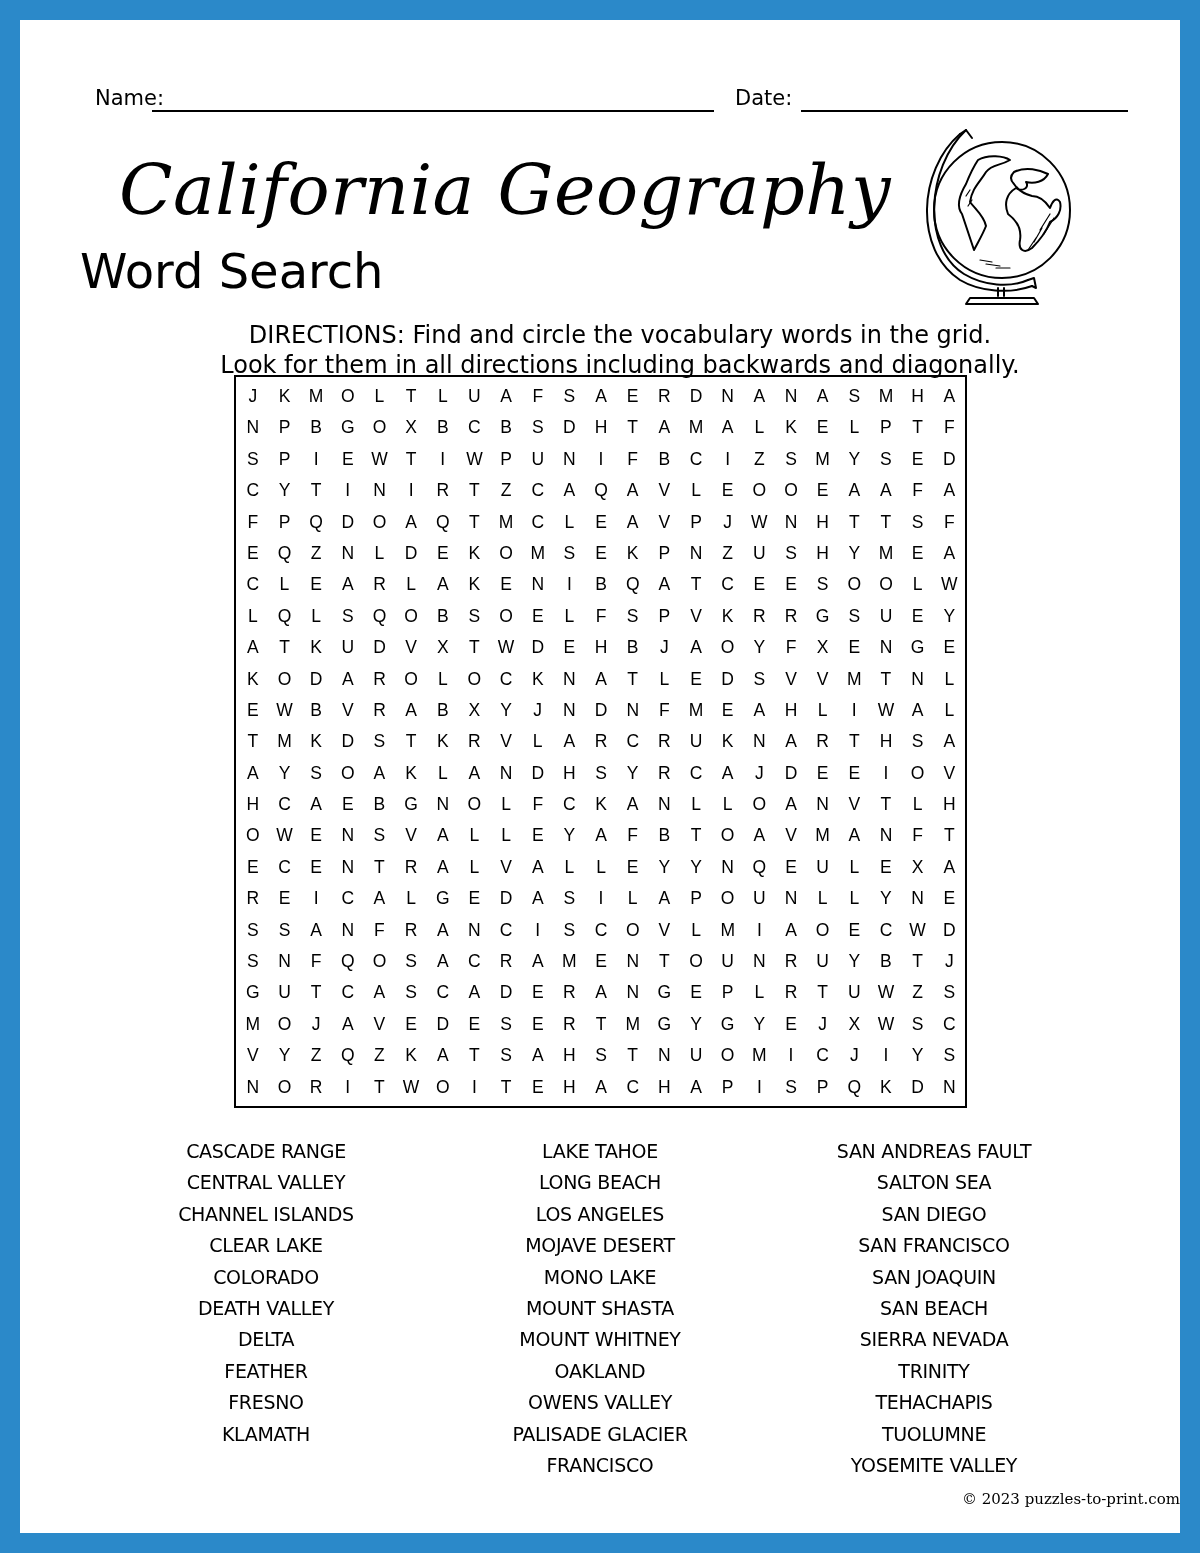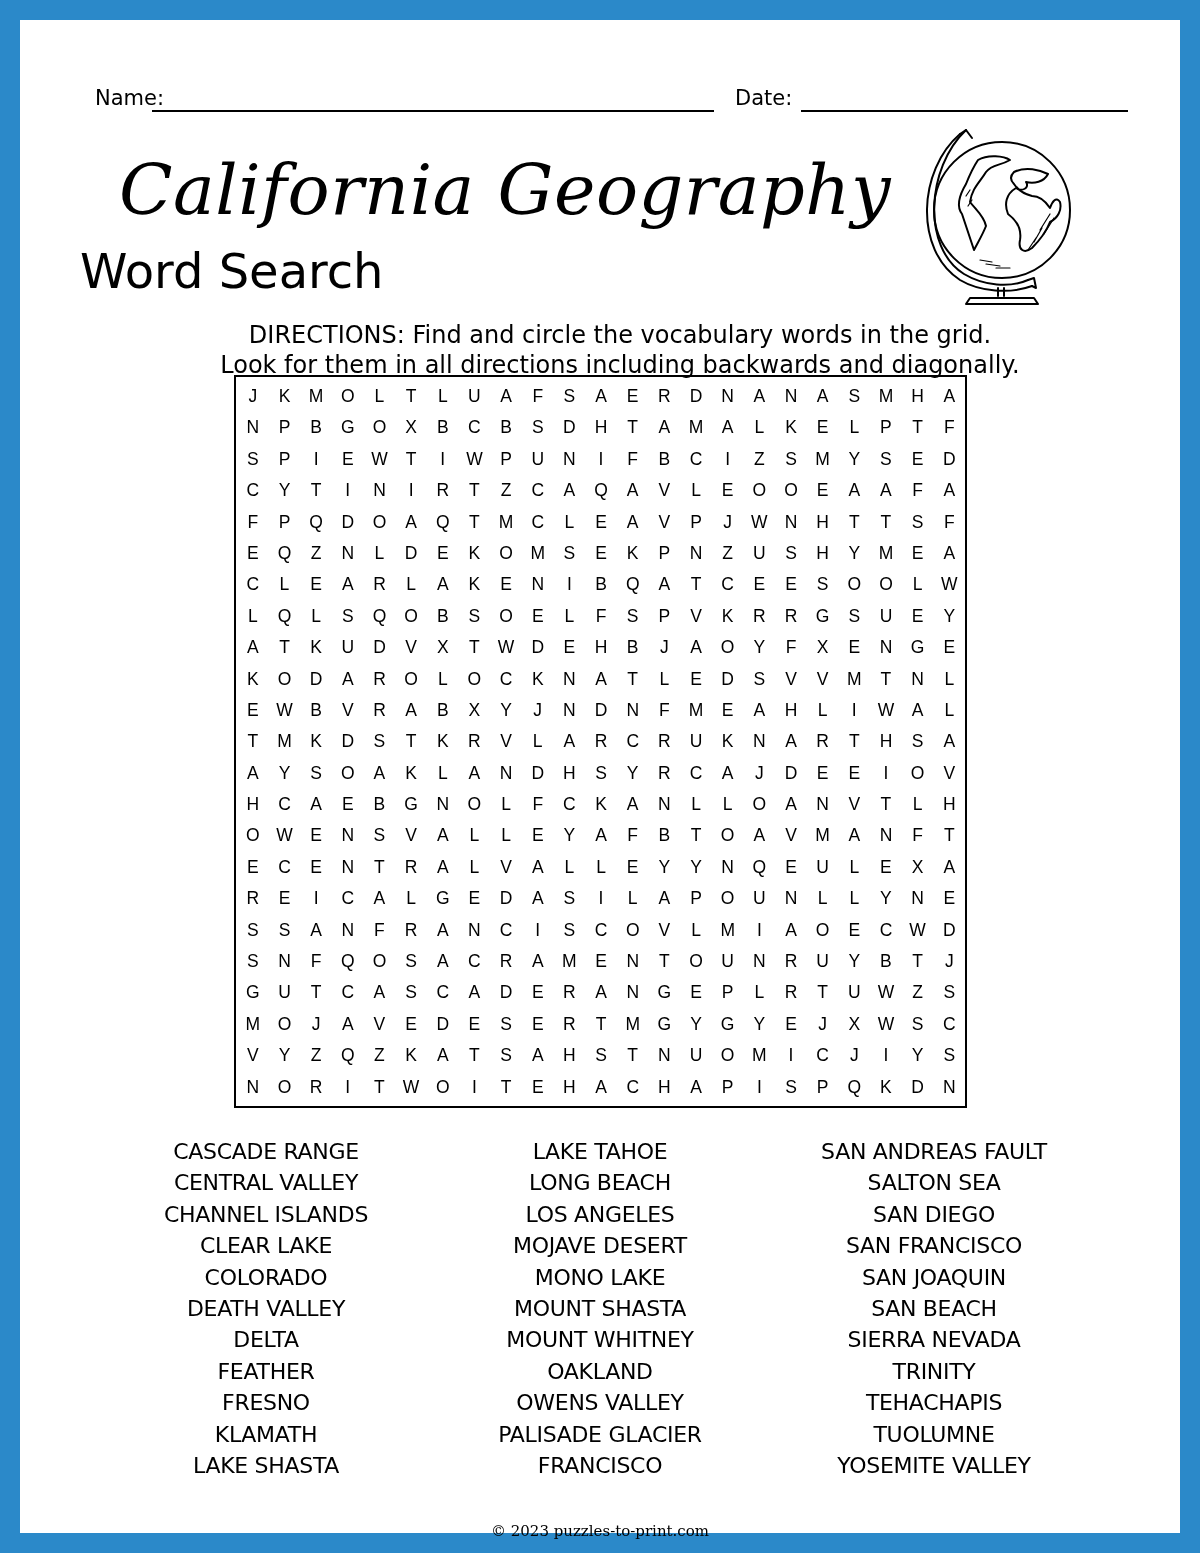--- a/index.html
+++ b/index.html
@@ -82,29 +82,29 @@
       display: flex;
     }
     .wordcol {
       position: absolute;
       top: 0;
       width: 340px;
       text-align: center;
     }
     .word {
       font-family: "DejaVu Sans", sans-serif;
-      font-size: 22px;
+      font-size: 19px;
       line-height: 31.4px;
       height: 31.4px;
       letter-spacing: -0.3px;
     }
     .copyright {
       position: absolute;
-      top: 1502px; left: 0; width: 1160px;
-      text-align: center;
+      top: 1470px; left: 0; width: 1160px;
+      text-align: right;
       font-family: "DejaVu Serif", serif;
       font-size: 15px;
     }
   </style>
 </head>
 <body>
 
 <div class="page">
 
   <div class="name-row">
@@ -727,21 +727,20 @@
         <div class="word">CASCADE RANGE</div>
         <div class="word">CENTRAL VALLEY</div>
         <div class="word">CHANNEL ISLANDS</div>
         <div class="word">CLEAR LAKE</div>
         <div class="word">COLORADO</div>
         <div class="word">DEATH VALLEY</div>
         <div class="word">DELTA</div>
         <div class="word">FEATHER</div>
         <div class="word">FRESNO</div>
         <div class="word">KLAMATH</div>
-        <div class="word">LAKE SHASTA</div>
       </div>
     <div class="wordcol" id="wordcol-1" style="left:410px;">
         <div class="word">LAKE TAHOE</div>
         <div class="word">LONG BEACH</div>
         <div class="word">LOS ANGELES</div>
         <div class="word">MOJAVE DESERT</div>
         <div class="word">MONO LAKE</div>
         <div class="word">MOUNT SHASTA</div>
         <div class="word">MOUNT WHITNEY</div>
         <div class="word">OAKLAND</div>

